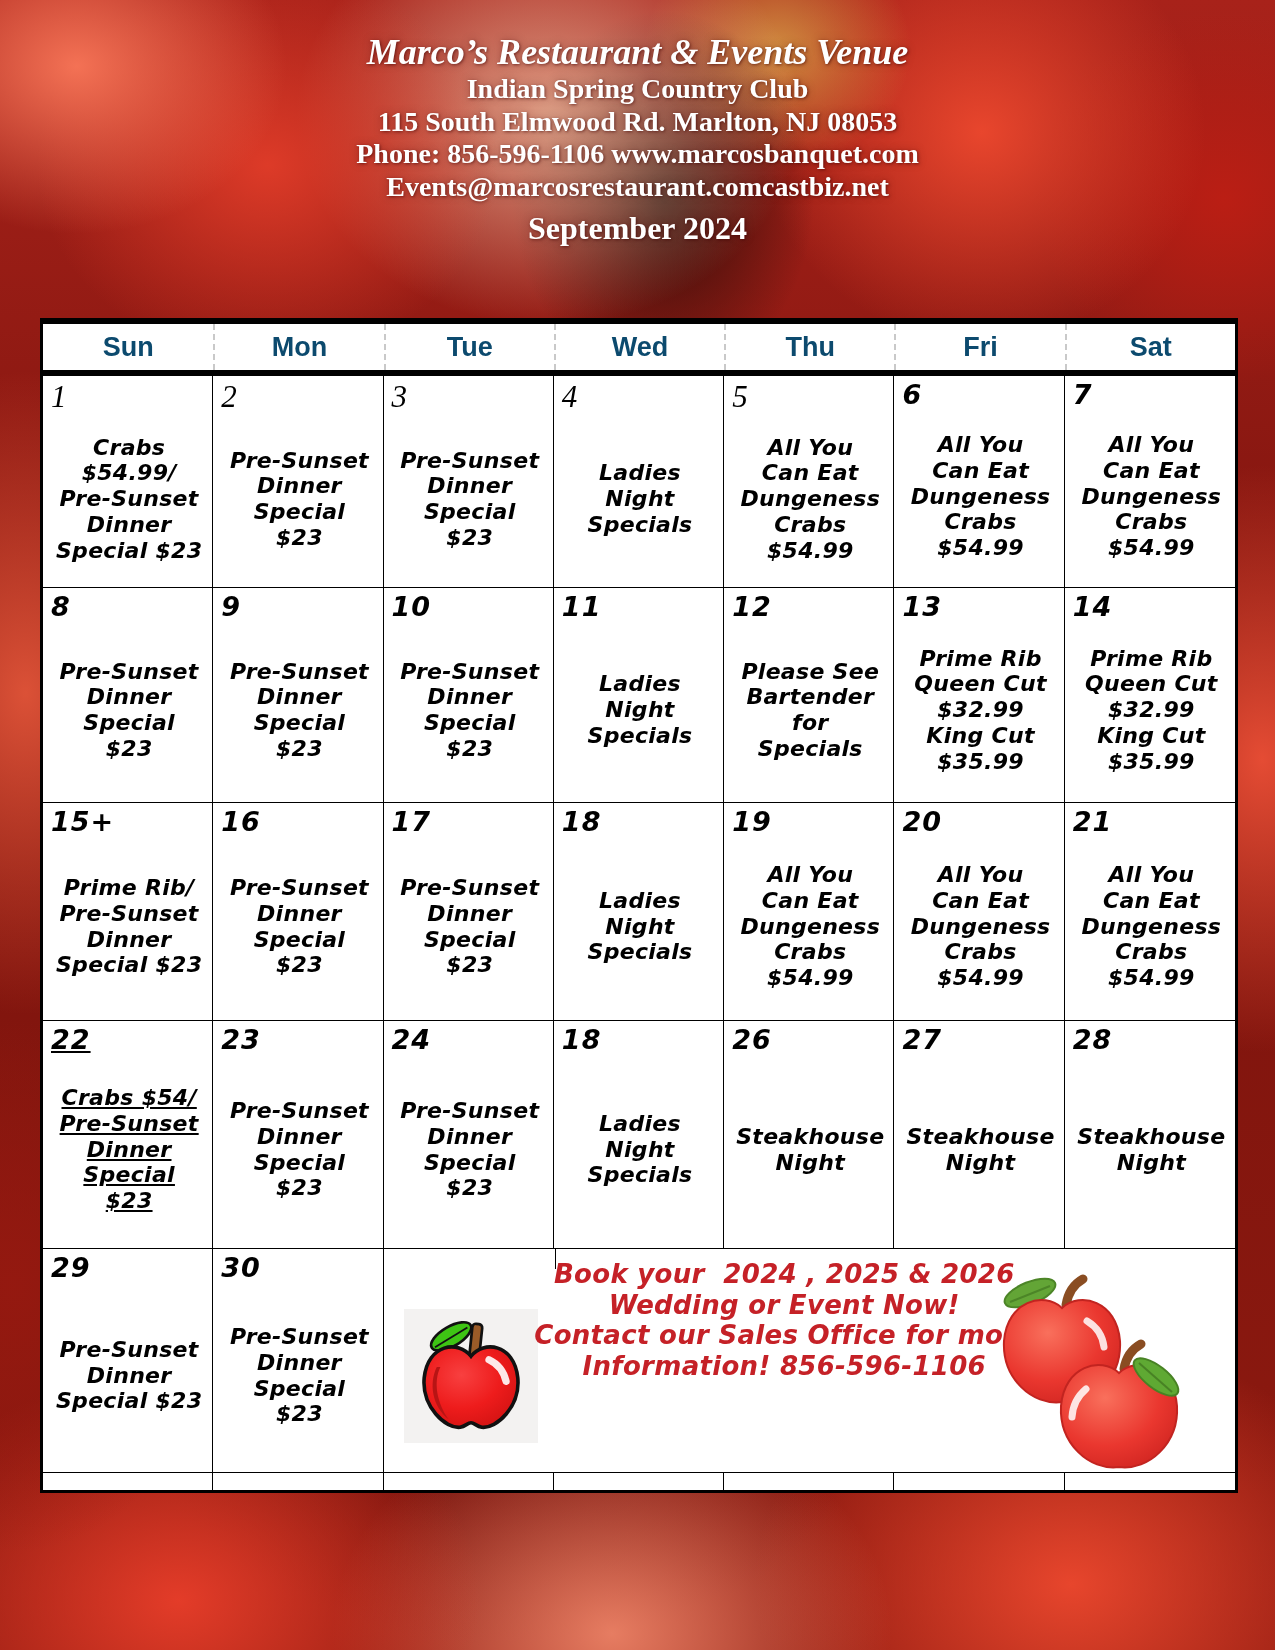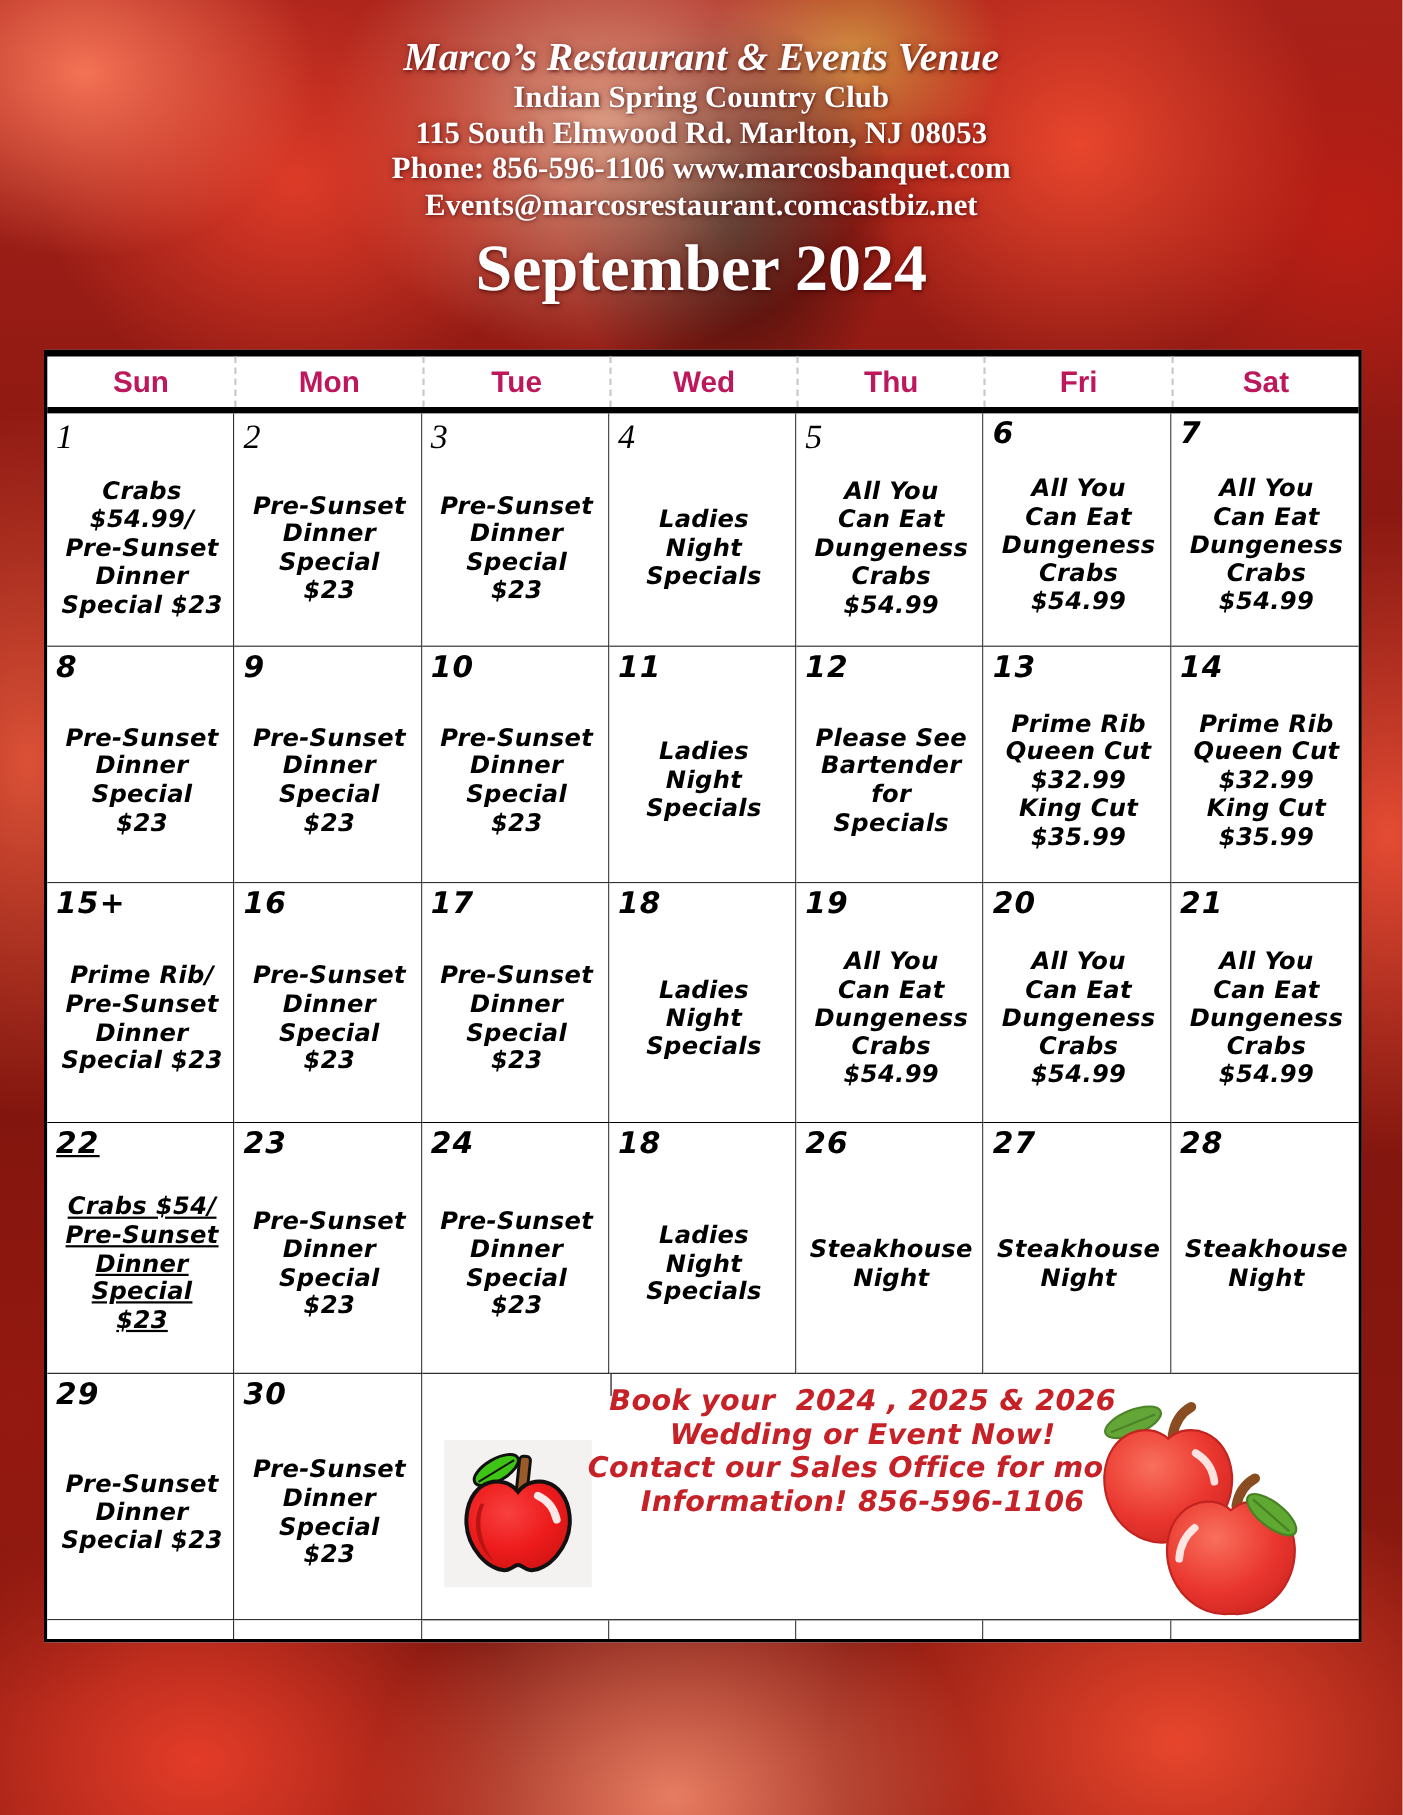--- a/index.html
+++ b/index.html
@@ -31,37 +31,37 @@
 
   
   #header-block{
     position:absolute;top:32px;left:0;width:100%;
     text-align:center;color:#ffffff;
     font-family:"Liberation Serif","DejaVu Serif",serif;
     text-shadow:1px 1px 3px rgba(60,0,0,.55), 0 0 8px rgba(80,0,0,.35);
   }
   .venue-title{font-size:36px;font-weight:bold;font-style:italic;line-height:1.15;}
   .hline{font-size:28px;font-weight:bold;line-height:1.16;}
-  .month-title{font-size:60px;font-weight:bold;margin-top:8px;line-height:1.1;}
+  .month-title{font-size:32px;font-weight:bold;margin-top:8px;line-height:1.1;}
 
   
   #calendar{
     position:absolute;left:40px;top:318px;width:1198px;
     background:#ffffff;
     border:3px solid #000;border-top:6px solid #000;
     box-sizing:border-box;
   }
   #cal-head{
     display:grid;grid-template-columns:repeat(7,1fr);
     height:46px;border-bottom:6px solid #000;
   }
   .hcell{
     display:flex;align-items:center;justify-content:center;
     font-family:"Liberation Sans","DejaVu Sans",sans-serif;
-    font-weight:bold;font-size:27px;color:#be185d;
+    font-weight:bold;font-size:27px;color:#0c4a6e;
   }
   .hcell + .hcell{border-left:2px dashed #c9c9c9;}
 
   #cal-body{
     display:grid;grid-template-columns:repeat(7,1fr);
     grid-template-rows:212px 215px 218px 228px 224px;
   }
   .cell{
     border-right:1px solid #000;border-bottom:1px solid #000;
     box-sizing:border-box;display:flex;flex-direction:column;

